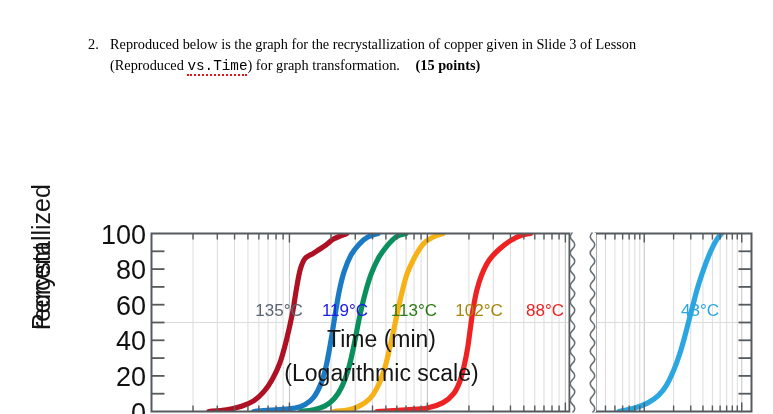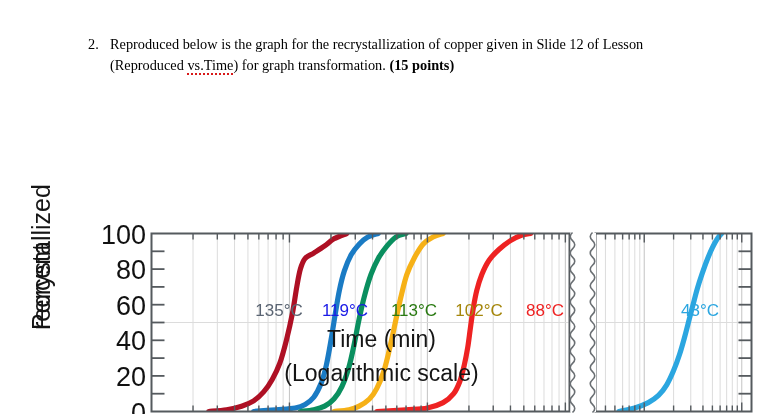--- a/index.html
+++ b/index.html
@@ -12,22 +12,23 @@
     position:absolute;left:88px;top:34px;width:660px;
     font-family:"Liberation Serif",serif;
     font-size:14.3px;line-height:20.5px;color:#000;
   }
   #question .qrow{display:flex;align-items:flex-start;}
   #question .qnum{width:22px;flex:0 0 22px;}
   #question .qbody{flex:1 1 auto;}
   .spell{
     border-bottom:2px dotted #d81919;
     padding-bottom:0px;
-  }
-  .bold{font-weight:bold;}
+    font-family:Liberation Mono, monospace;
+  }
+  .bold{font-weight:bold;margin-left:12px;}
 
   
   #figure{position:absolute;left:0;top:104px;width:773px;height:310px;}
   #fig-svg{display:block;}
   #ylab-wrap{
     position:absolute;left:56px;top:26px;width:56px;height:200px;
   }
   #ylab-wrap .line{
     position:absolute;bottom:0;left:0;
     transform:rotate(-90deg);transform-origin:0 100%;
@@ -42,21 +43,21 @@
   }
   #xt1{top:222px;left:-5px;}
   #xt2{top:256px;left:-5px;}
 </style>
 </head>
 <body>
 
 <div id="question">
   <div class="qrow">
     <span class="qnum">2.</span>
-    <span class="qbody">Reproduced below is the graph for the recrystallization of copper given in Slide 12 of Lesson</span>
+    <span class="qbody">Reproduced below is the graph for the recrystallization of copper given in Slide 3 of Lesson</span>
   </div>
   <div class="qrow">
     <span class="qnum"></span>
     <span class="qbody"><span>(Reproduced </span><span class="spell">vs.Time</span><span>) for graph transformation. </span><span class="bold">(15 points)</span></span>
   </div>
 </div>
 
 <div id="figure">
 
   <div id="ylab-wrap">

